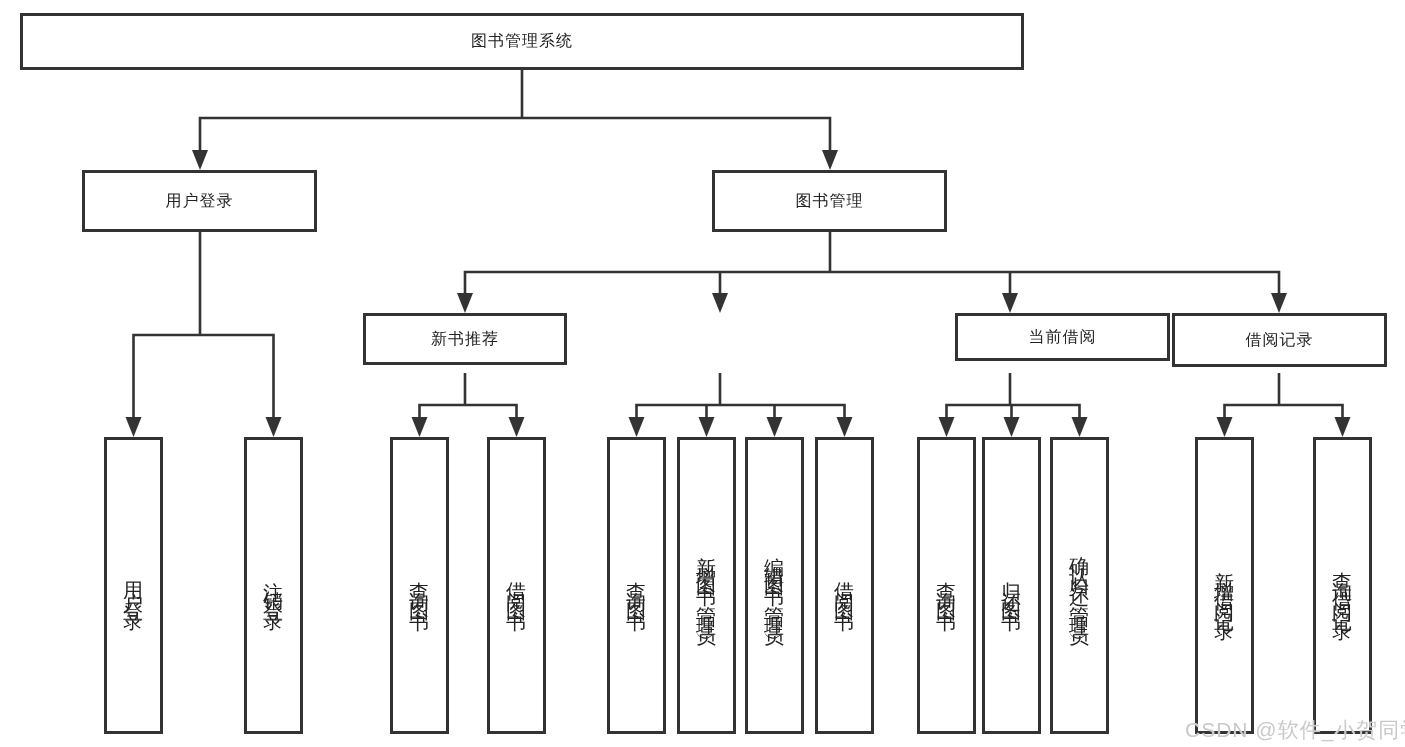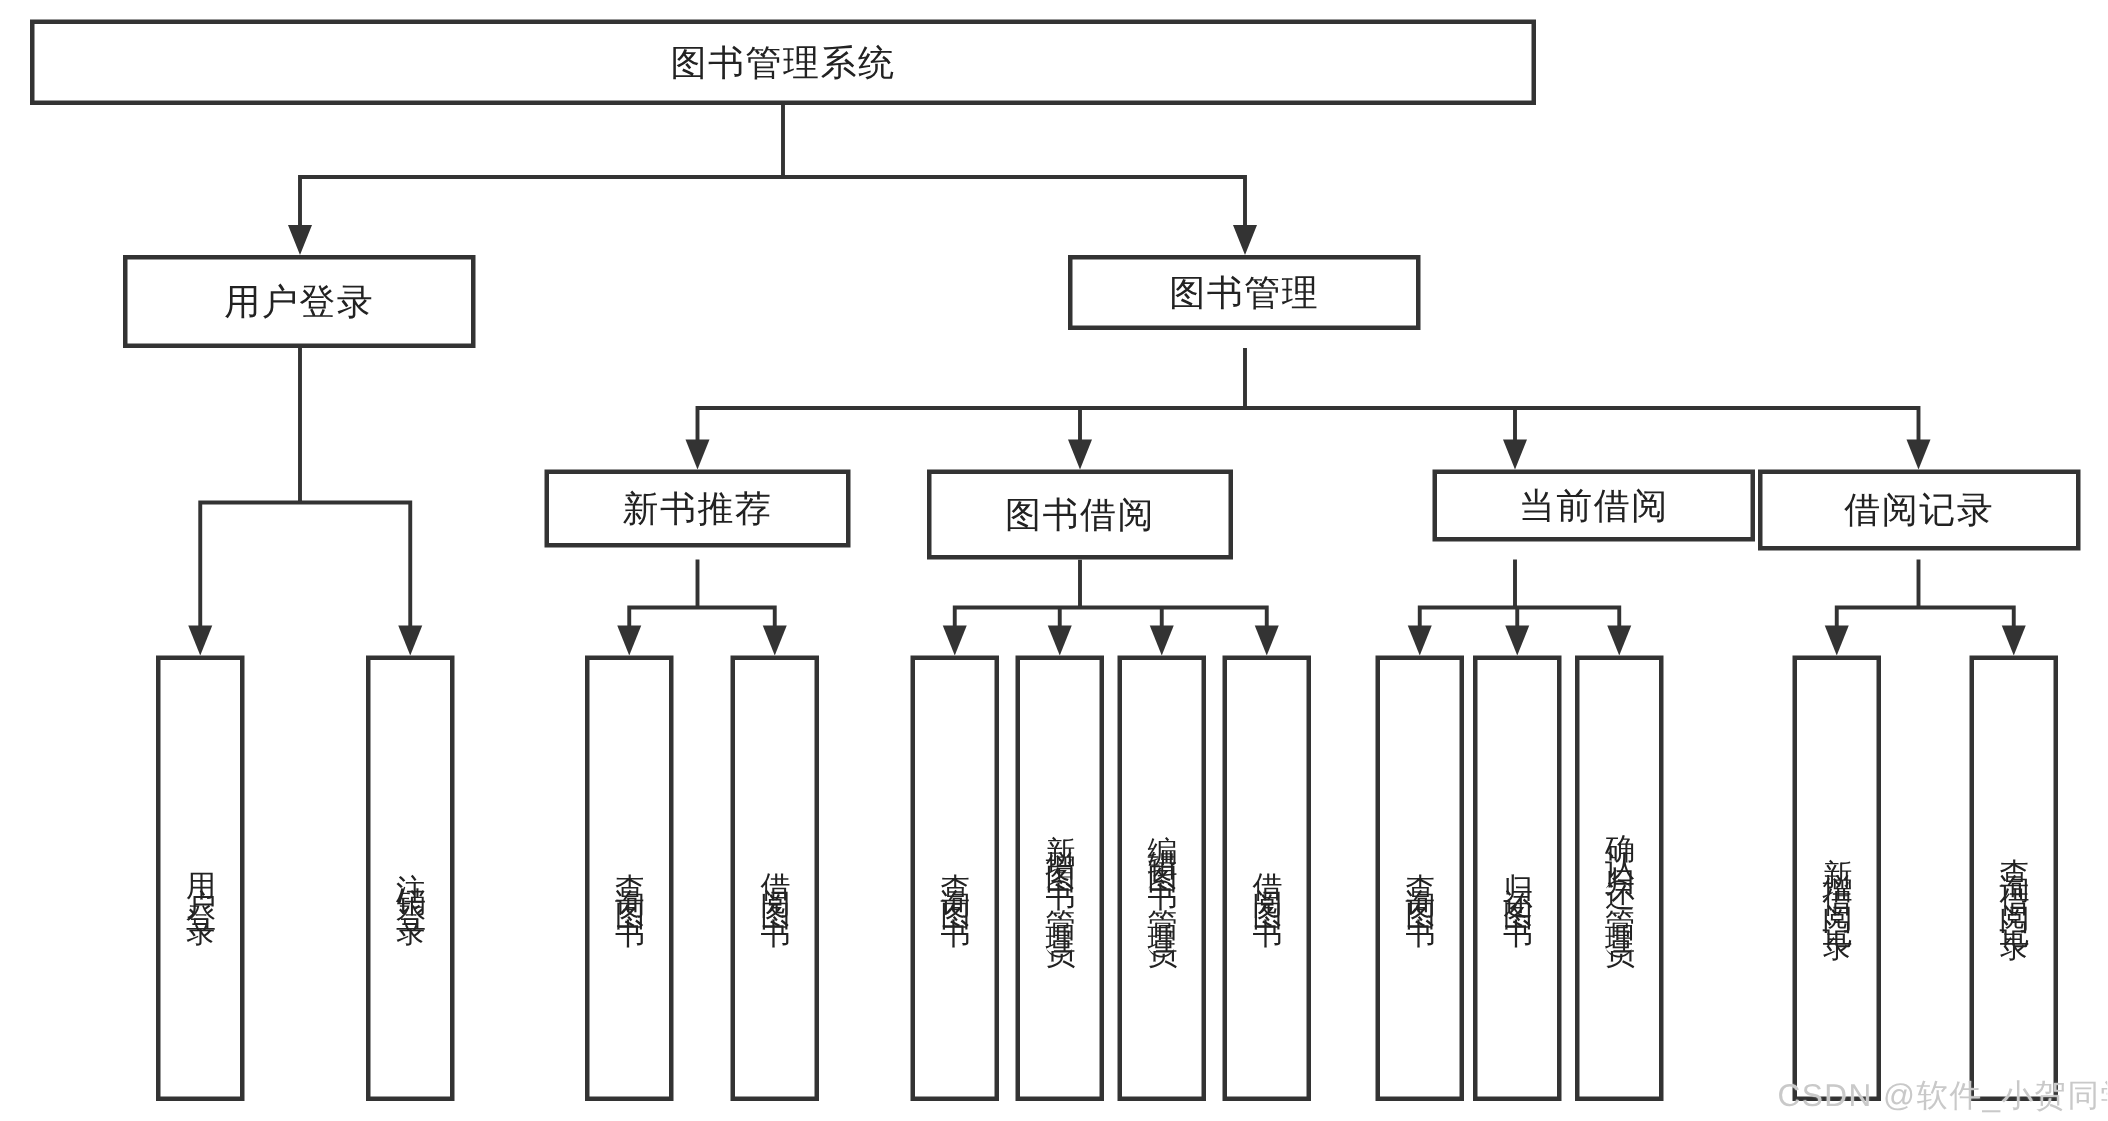--- a/index.html
+++ b/index.html
@@ -6,21 +6,21 @@
   .canvas{
     position:relative;width:1405px;height:747px;background:#ffffff;overflow:hidden;
     font-family:"Liberation Sans","DejaVu Sans",sans-serif;color:#222222;
   }
   svg.wires{position:absolute;left:0;top:0;z-index:1;}
   .box{
     position:absolute;box-sizing:border-box;background:#ffffff;
     border:3px solid #333333;display:flex;align-items:center;justify-content:center;
     z-index:2;
   }
-  .box.h span{font-size:24px;letter-spacing:1px;white-space:nowrap;text-align:center;}
+  .box.h span{font-size:16px;letter-spacing:1px;white-space:nowrap;text-align:center;}
   .box.leaf{width:59px;top:437px;height:297px;}
   .vtext{
     writing-mode:vertical-rl;text-orientation:mixed;
     font-size:20px;letter-spacing:10px;line-height:1;
   }
   .watermark{
     position:absolute;left:1185px;top:716px;z-index:5;
     font-size:21px;color:#c9c9c9;white-space:nowrap;letter-spacing:1px;
     text-shadow:0 0 1px #ffffff;
   }
@@ -65,29 +65,26 @@
     </g>
   </svg>
 
   <div class="box h" style="left:20px;top:13px;width:1004px;height:57px">
     <span>图书管理系统</span>
   </div>
 
   <div class="box h" style="left:82px;top:170px;width:235px;height:62px">
     <span>用户登录</span>
   </div>
-  <div class="box h" style="left:712px;top:170px;width:235px;height:50px">
+  <div class="box h" style="left:712px;top:170px;width:235px;height:62px">
     <span>图书管理</span>
   </div>
 
   <div class="box h" style="left:363px;top:313px;width:204px;height:52px">
     <span>新书推荐</span>
-  </div>
-  <div class="box h" style="left:618px;top:313px;width:204px;height:60px">
-    <span>图书借阅</span>
   </div>
   <div class="box h" style="left:955px;top:313px;width:215px;height:48px">
     <span>当前借阅</span>
   </div>
   <div class="box h" style="left:1172px;top:313px;width:215px;height:54px">
     <span>借阅记录</span>
   </div>
 
   <div class="box leaf" style="left:104px">
     <span class="vtext">用户登录</span>

